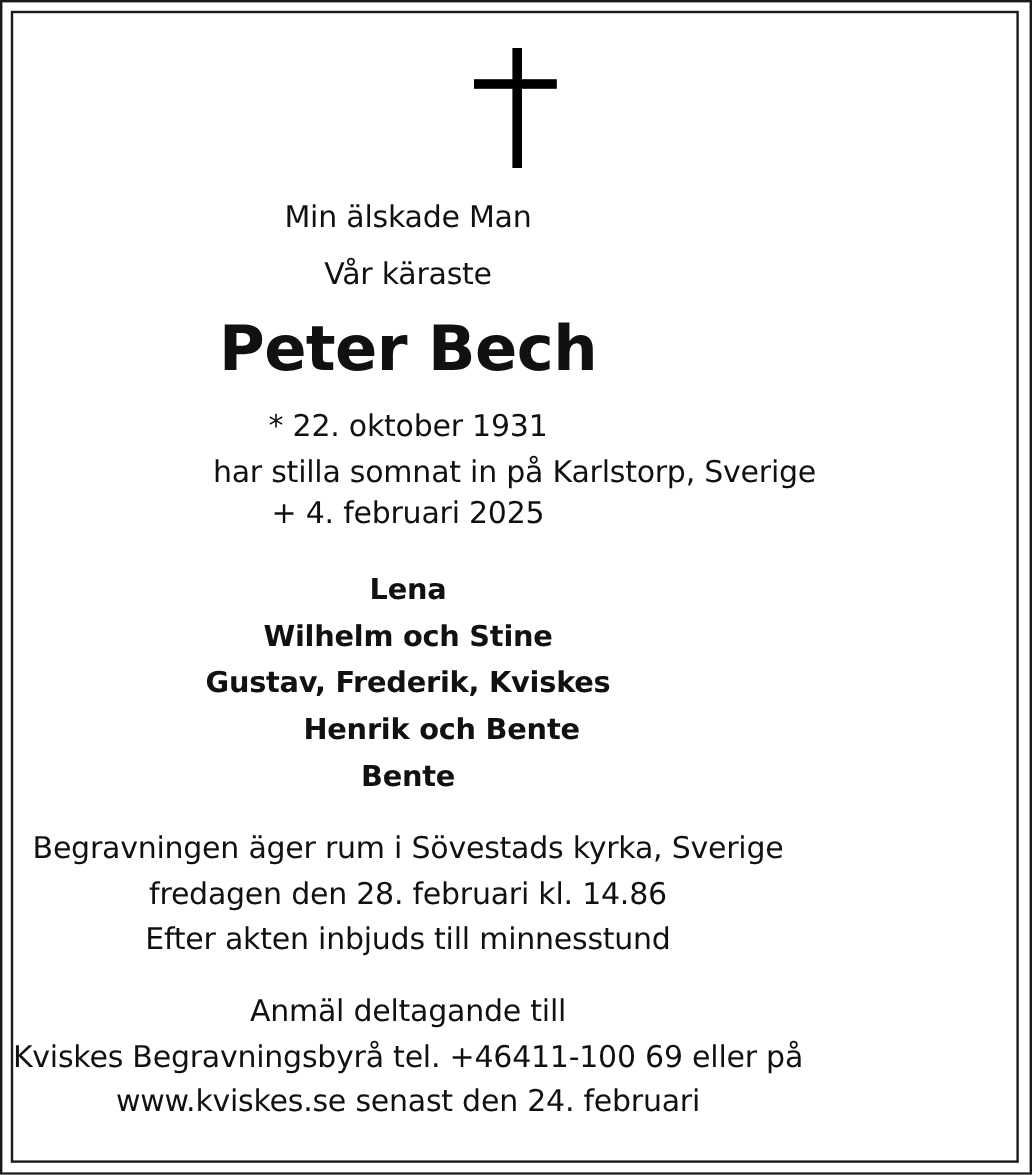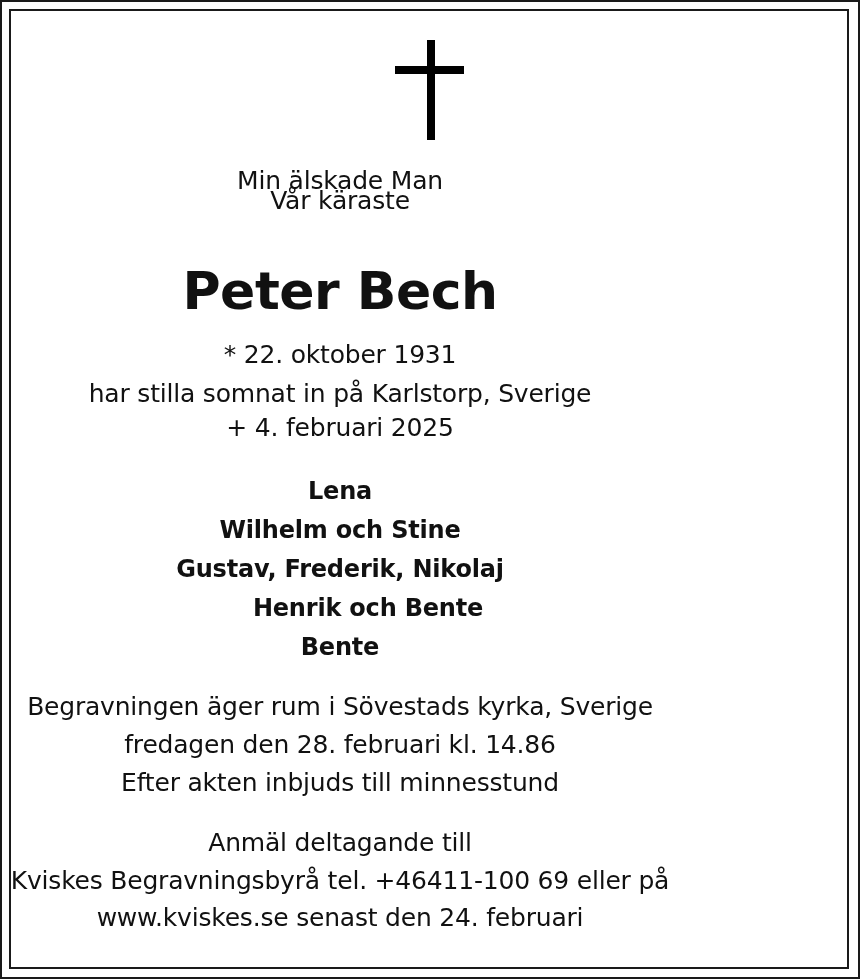--- a/index.html
+++ b/index.html
@@ -18,31 +18,31 @@
 
 <div class="outer-frame"></div>
 <div class="inner-frame"></div>
 
 <div>
   <div class="cross-v"></div>
   <div class="cross-h"></div>
 </div>
 
 <div class="line reg" style="top:168px;">Min älskade Man</div>
-<div class="line reg" style="top:188px;">Vår käraste</div>
+<div class="line reg" style="top:216px;">Vår käraste</div>
 
 <div class="line title" style="top:265px;">Peter Bech</div>
 
 <div class="line reg" style="top:342px;">* 22. oktober 1931</div>
-<div class="line reg" style="top:381px;">har stilla somnat in på Karlstorp, Sverige</div>
+<div class="line reg" style="top:381px;text-align:right;">har stilla somnat in på Karlstorp, Sverige</div>
 <div class="line reg" style="top:415px;text-align:center;">+ 4. februari 2025</div>
 
 <div class="line bold" style="top:479px;">Lena</div>
 <div class="line bold" style="top:518px;">Wilhelm och Stine</div>
-<div class="line bold" style="top:557px;">Gustav, Frederik, Nikolaj</div>
+<div class="line bold" style="top:557px;">Gustav, Frederik, Kviskes</div>
 <div class="line bold" style="top:596px;padding-left:28px;">Henrik och Bente</div>
 <div class="line bold" style="top:635px;">Bente</div>
 
 <div class="line reg" style="top:694px;">Begravningen äger rum i Sövestads kyrka, Sverige</div>
 <div class="line reg" style="top:732px;">fredagen den 28. februari kl. 14.86</div>
 <div class="line reg" style="top:770px;">Efter akten inbjuds till minnesstund</div>
 
 <div class="line reg" style="top:830px;">Anmäl deltagande till</div>
 <div class="line reg" style="top:868px;">Kviskes Begravningsbyrå tel. +46411-100 69 eller på</div>
 <div class="line reg" style="top:905px;">www.kviskes.se senast den 24. februari</div>

